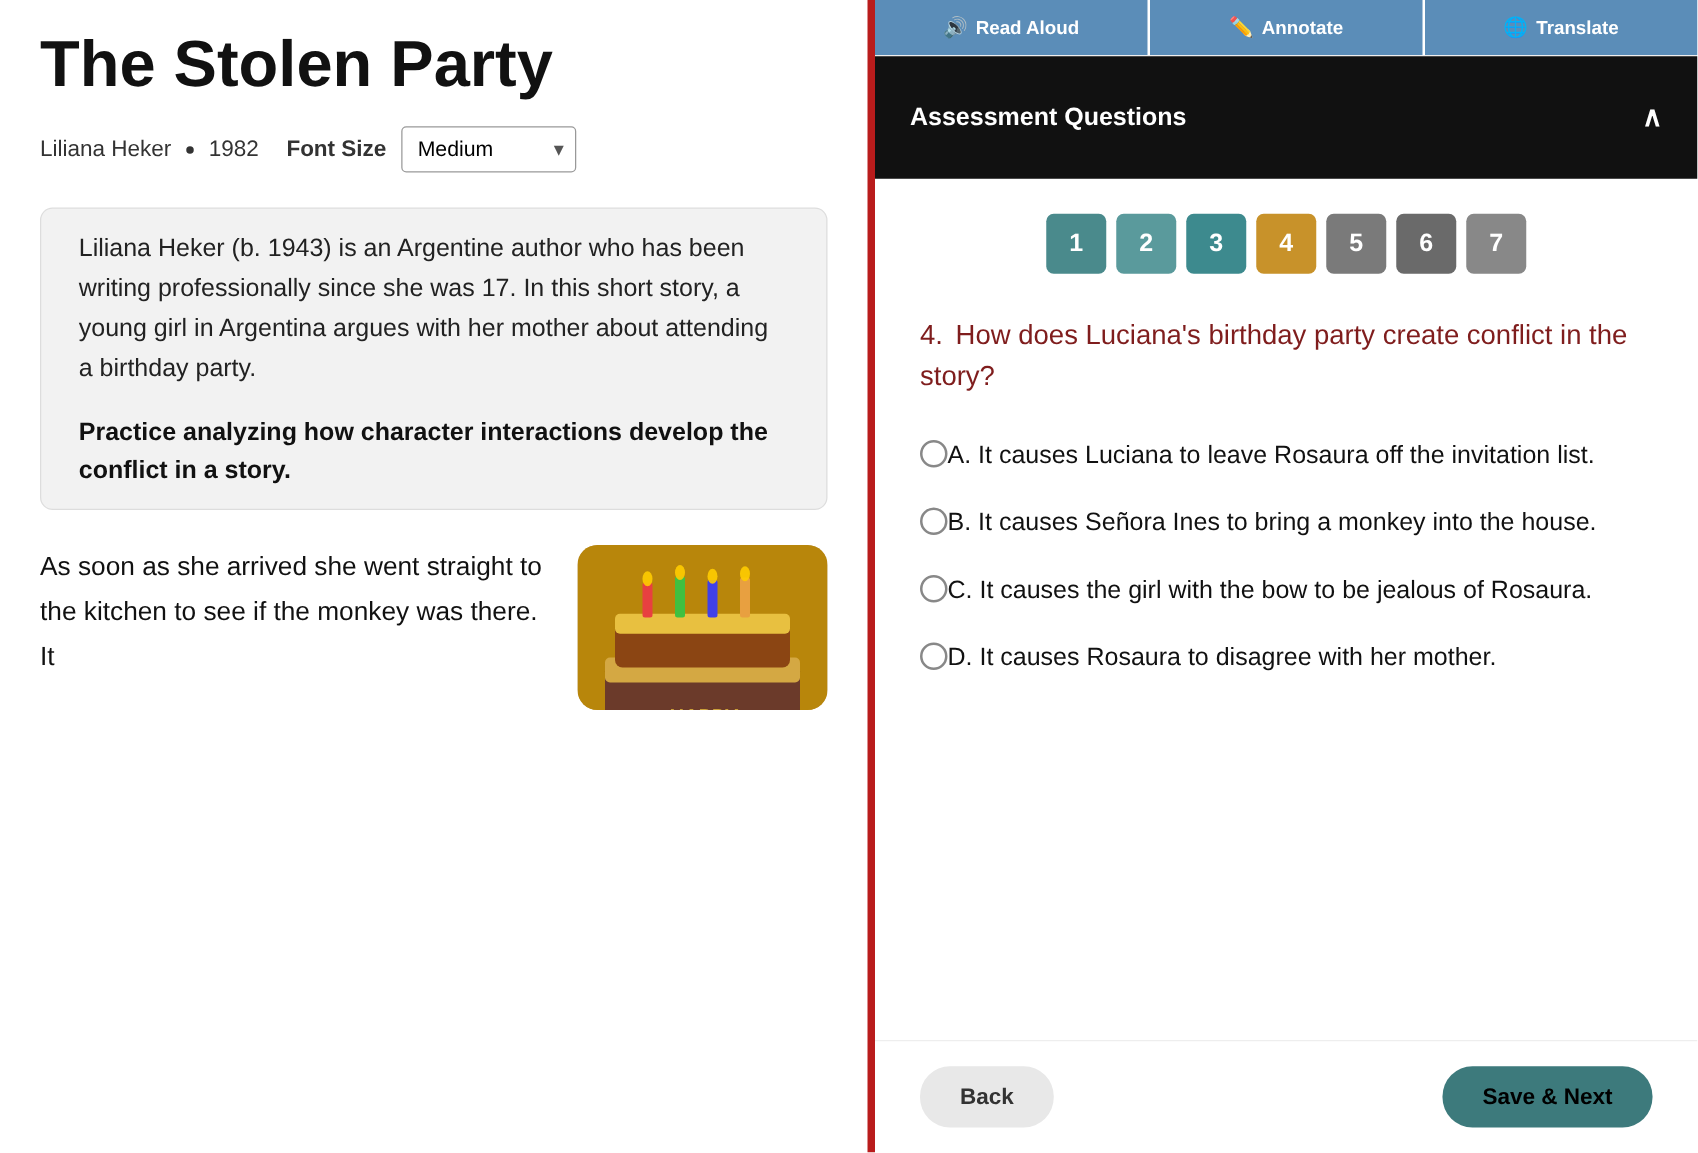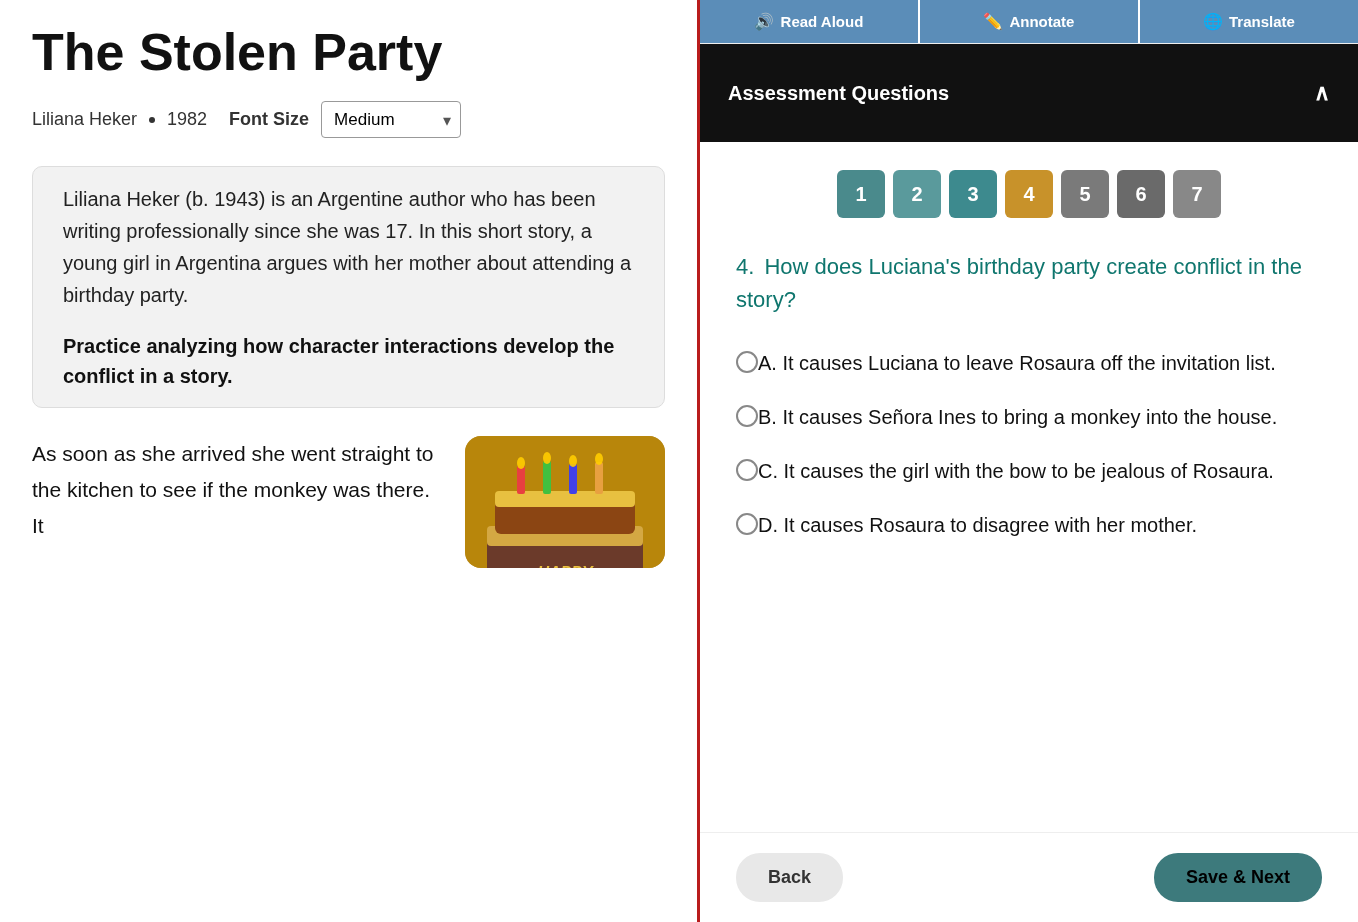--- a/index.html
+++ b/index.html
@@ -10,21 +10,21 @@
       width: 1358px;
       overflow: hidden;
       background: #fff;
     }
 
     
     .left-panel {
       width: 700px;
       padding: 24px 32px;
       overflow-y: auto;
-      border-right: 3px solid #b91c1c;
+      border-right: 6px solid #b91c1c;
     }
 
     .story-title {
       font-size: 52px;
       font-weight: 900;
       line-height: 1.1;
       color: #111;
       margin-bottom: 20px;
       font-family: Arial, sans-serif;
     }
@@ -217,21 +217,21 @@
     .q-num.teal2 { background: #5a9a9c; }
     .q-num.teal3 { background: #3d8a8e; }
     .q-num.gold { background: #c8922a; }
     .q-num.gray { background: #7a7a7a; }
     .q-num.gray2 { background: #6a6a6a; }
     .q-num.gray3 { background: #888; }
 
     .question-text {
       font-size: 22px;
       line-height: 1.5;
-      color: #0f766e;
+      color: #7f1d1d;
       margin-bottom: 32px;
       font-family: Arial, sans-serif;
     }
 
     .question-number-prefix {
       font-size: 22px;
       font-weight: 400;
       margin-right: 4px;
     }
 

